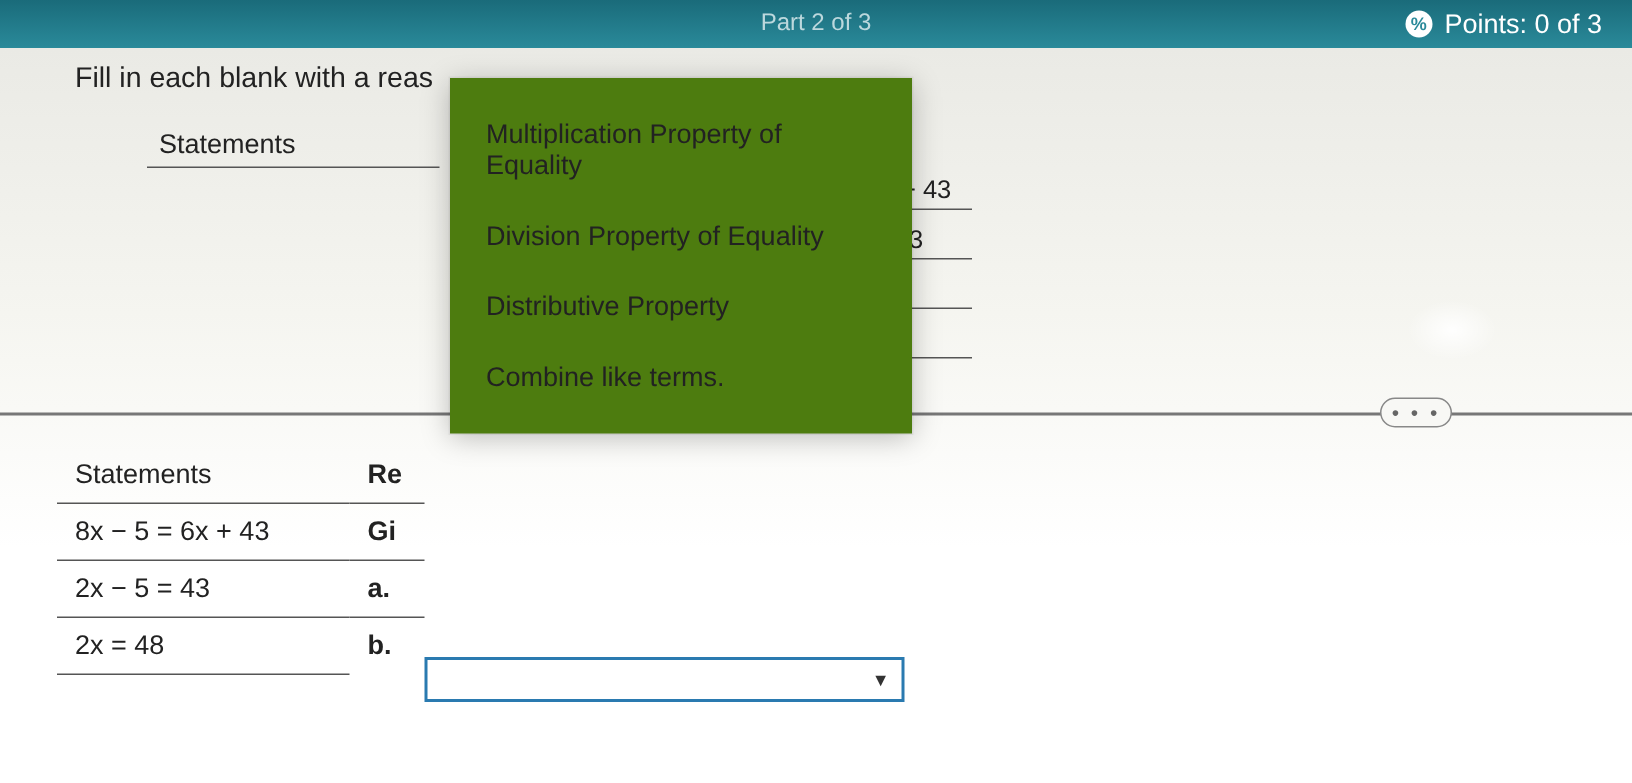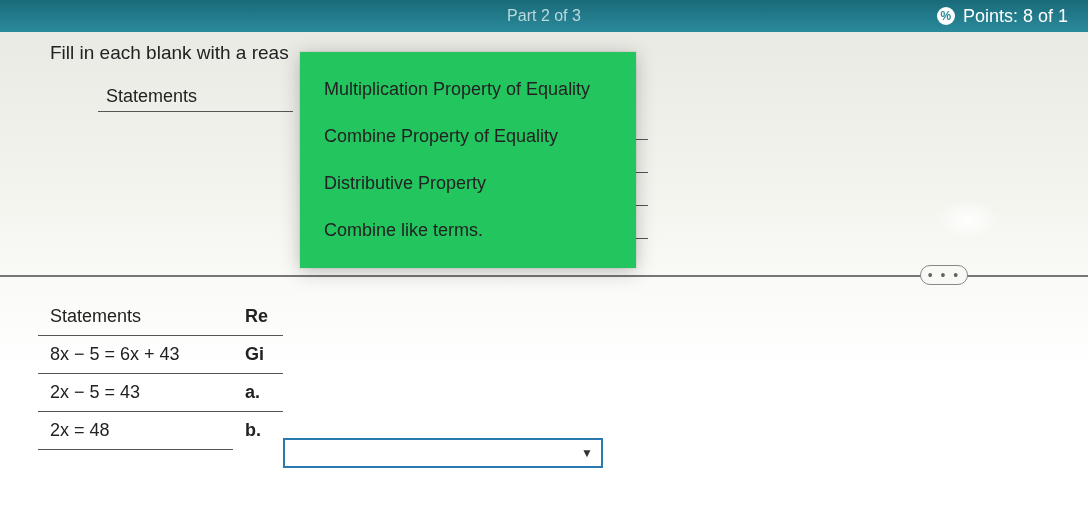--- a/index.html
+++ b/index.html
@@ -115,22 +115,22 @@
       text-align: left;
       border-bottom: 1.5px solid #555;
     }
     .bottom-table th { font-weight: normal; }
     .bottom-table .col1 { width: 195px; }
     .bottom-table .col2 { width: 50px; border-left: none; font-weight: bold; }
     .dropdown-popup {
       position: absolute;
       top: 52px;
       left: 300px;
-      width: 336px;
-      background: #22c55e;
+      width: 308px;
+      background: #4d7c0f;
       box-shadow: 0 3px 18px rgba(0,0,0,0.25), 0 0 0 1px rgba(0,0,0,0.05);
       padding: 14px 0;
       z-index: 10;
     }
     .dropdown-popup .option {
       padding: 13px 24px;
       font-size: 18px;
       color: #222;
       cursor: pointer;
     }
@@ -153,21 +153,21 @@
     }
   </style>
 </head>
 <body>
 
 <div class="topbar">
   <div class="topbar-left"></div>
   <div class="topbar-center">Part 2 of 3</div>
   <div class="topbar-right">
     <span class="points-icon">%</span>
-    <span>Points: 8 of 1</span>
+    <span>Points: 0 of 3</span>
   </div>
 </div>
 
 <div class="content">
   <div class="instruction">Fill in each blank with a reas</div>
 
   <div class="top-table">
     <div class="hdr">Statements</div>
     <div class="row"><span class="underline">8x − 5 = 6x + 43</span></div>
     <div class="row"><span class="underline">2x − 5 = 43</span></div>
@@ -200,16 +200,16 @@
   </tr>
 </tbody>
   </table>
 
 <div class="active-dropdown">
   <span class="caret">▼</span>
 </div>
 
 <div class="dropdown-popup">
   <div class="option">Multiplication Property of Equality</div>
-  <div class="option">Combine Property of Equality</div>
+  <div class="option">Division Property of Equality</div>
   <div class="option">Distributive Property</div>
   <div class="option">Combine like terms.</div>
 </div>
 
 </body></html>

